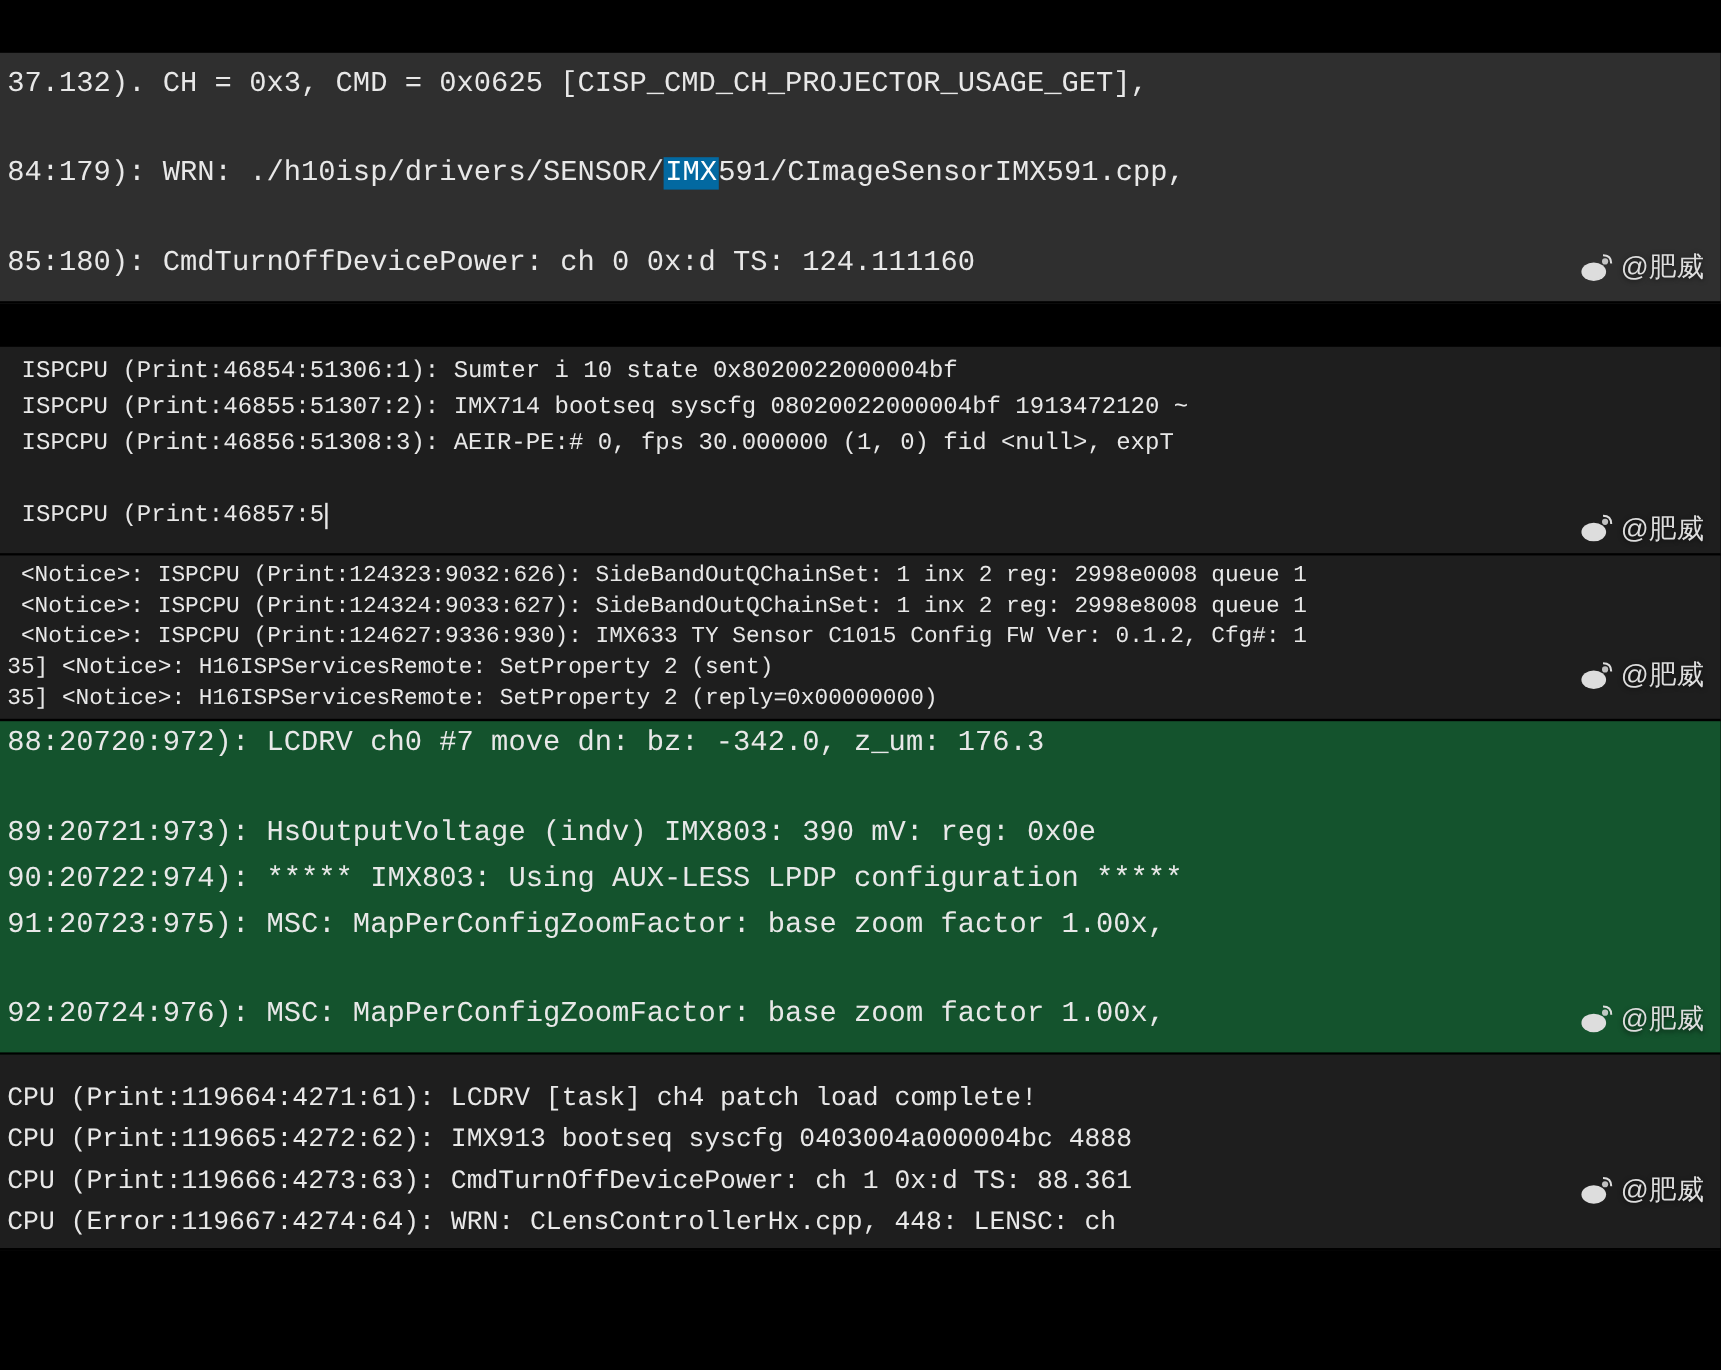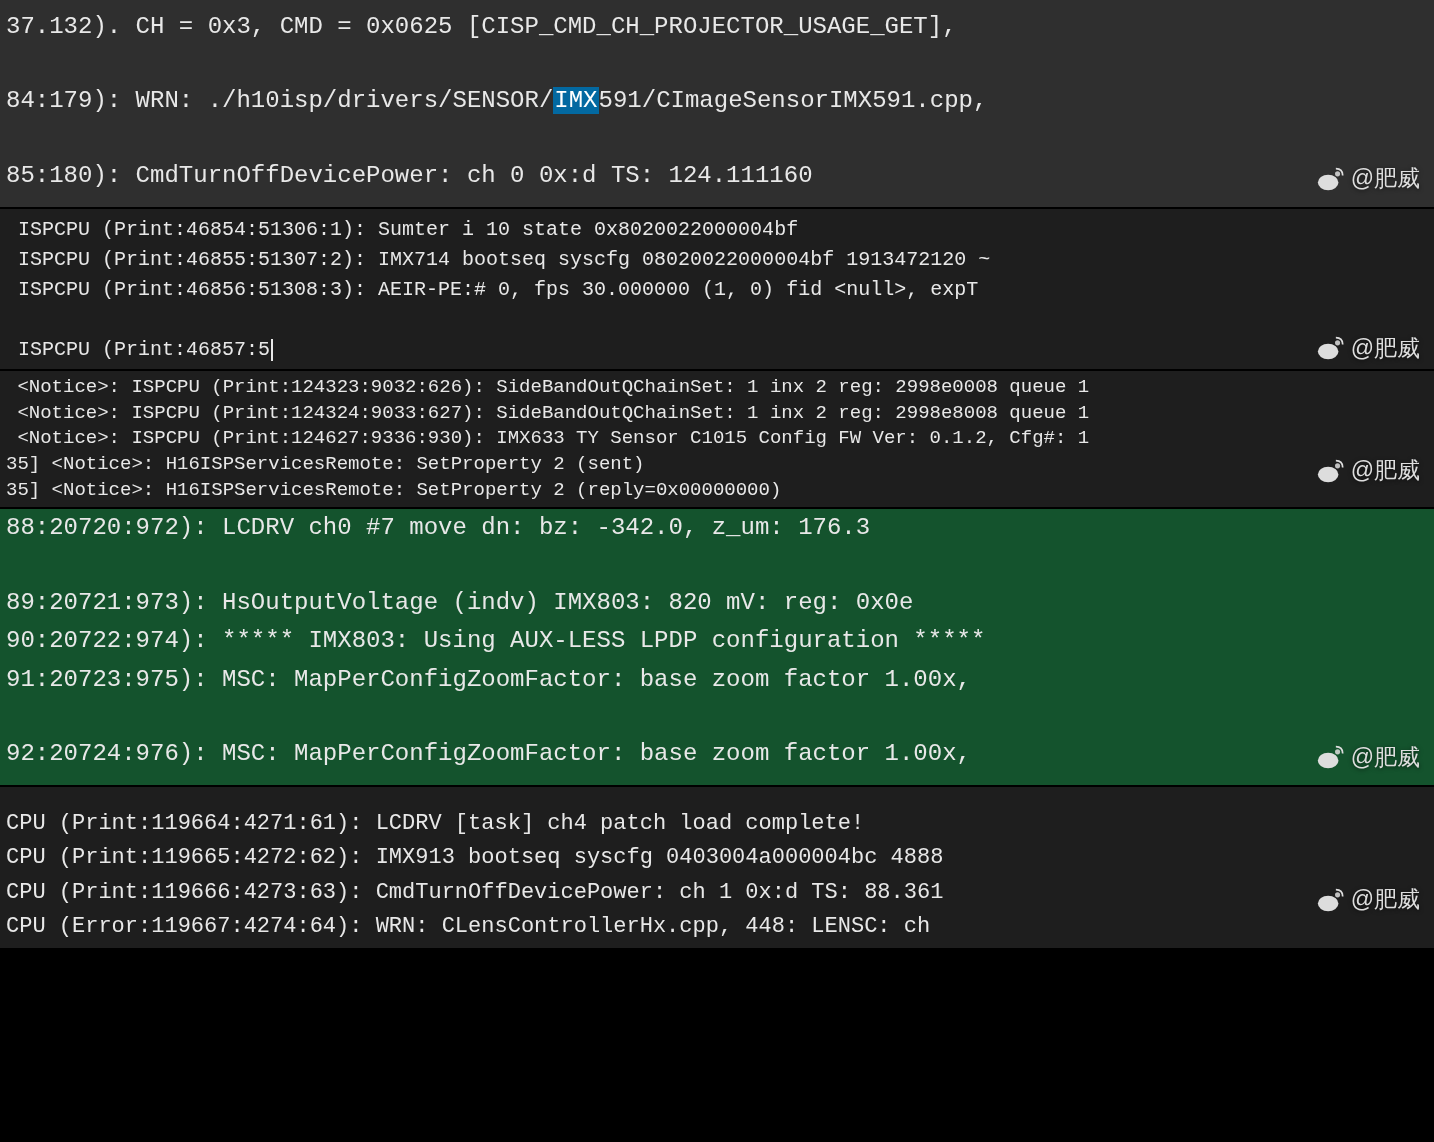--- a/index.html
+++ b/index.html
@@ -17,26 +17,28 @@
     .section {
       position: relative;
       background: #2a2a2a;
       border-bottom: 2px solid #000;
     }
     .section-1 {
       font-size: 24px;
       line-height: 1.6;
       padding: 8px 0 12px 6px;
       background: #2f2f2f;
+      margin-top: 44px;
     }
     .section-2 {
       font-size: 20px;
       line-height: 1.5;
-      padding: 6px 0 4px 6px;
+      padding: 6px 0 16px 6px;
       background: #1e1e1e;
+      margin-top: 36px;
     }
     .section-3 {
       font-size: 19px;
       line-height: 1.35;
       padding: 4px 0 4px 6px;
       background: #1e1e1e;
     }
     .section-4 {
       font-size: 24px;
       line-height: 1.6;
@@ -146,21 +148,21 @@
           <path d="M22 2 Q30 2 30 10" stroke="#ddd" stroke-width="2" fill="none"></path>
         </svg>
     </span>
     <span>@肥威</span>
   </div>
 </div>
 
 <div class="section section-4">
   <span class="log-line">88:20720:972): LCDRV ch0 #7 move dn: bz: -342.0, z_um: 176.3</span>
   <div class="spacer-line"></div>
-  <span class="log-line">89:20721:973): HsOutputVoltage (indv) IMX803: 820 mV: reg: 0x0e</span>
+  <span class="log-line">89:20721:973): HsOutputVoltage (indv) IMX803: 390 mV: reg: 0x0e</span>
   <span class="log-line">90:20722:974): ***** IMX803: Using AUX-LESS LPDP configuration *****</span>
   <span class="log-line">91:20723:975): MSC: MapPerConfigZoomFactor: base zoom factor 1.00x,</span>
   <div class="spacer-line"></div>
   <span class="log-line">92:20724:976): MSC: MapPerConfigZoomFactor: base zoom factor 1.00x,</span>
   <div class="watermark wm-4">
     <span class="weibo-icon">
       <svg viewBox="0 0 32 28" fill="#ddd">
           <ellipse cx="13" cy="18" rx="12" ry="9"></ellipse>
           <circle cx="24" cy="8" r="3" opacity="0.85"></circle>
           <path d="M22 2 Q30 2 30 10" stroke="#ddd" stroke-width="2" fill="none"></path>

